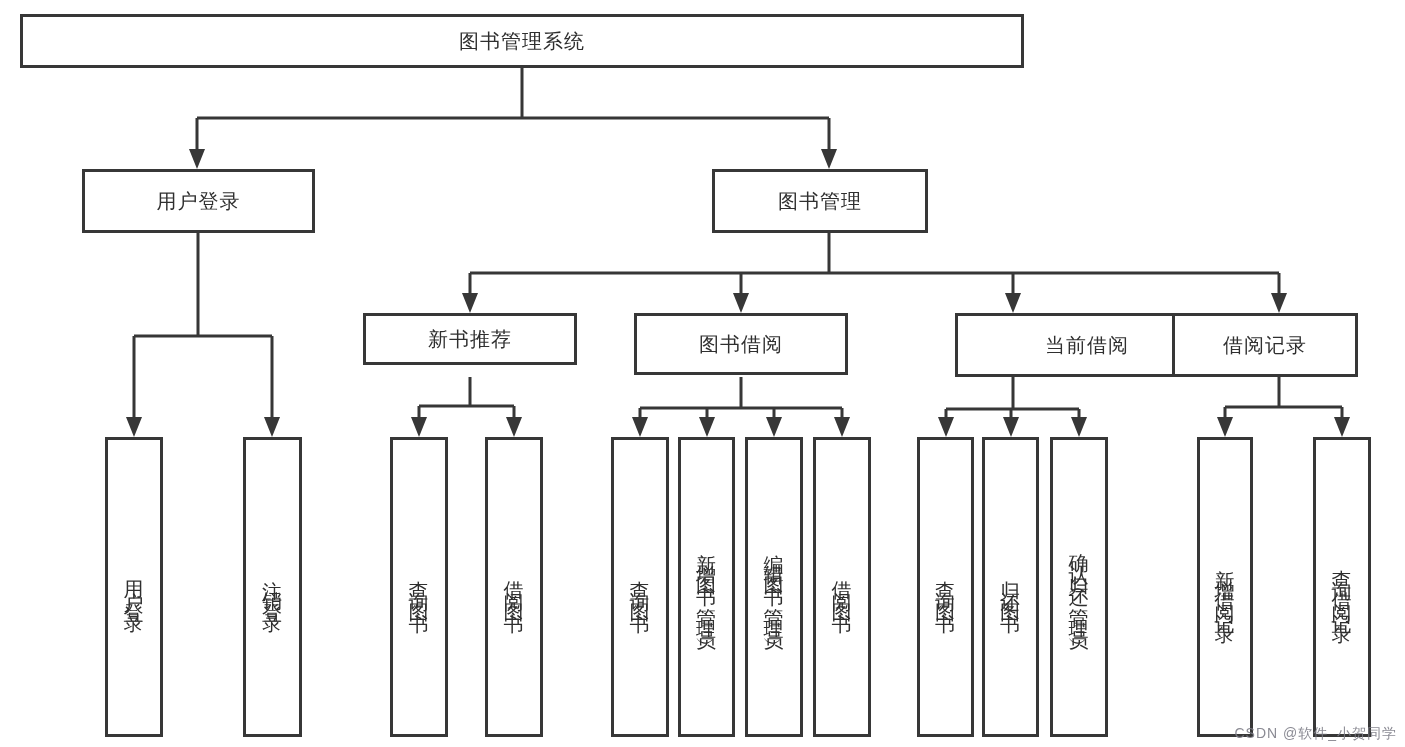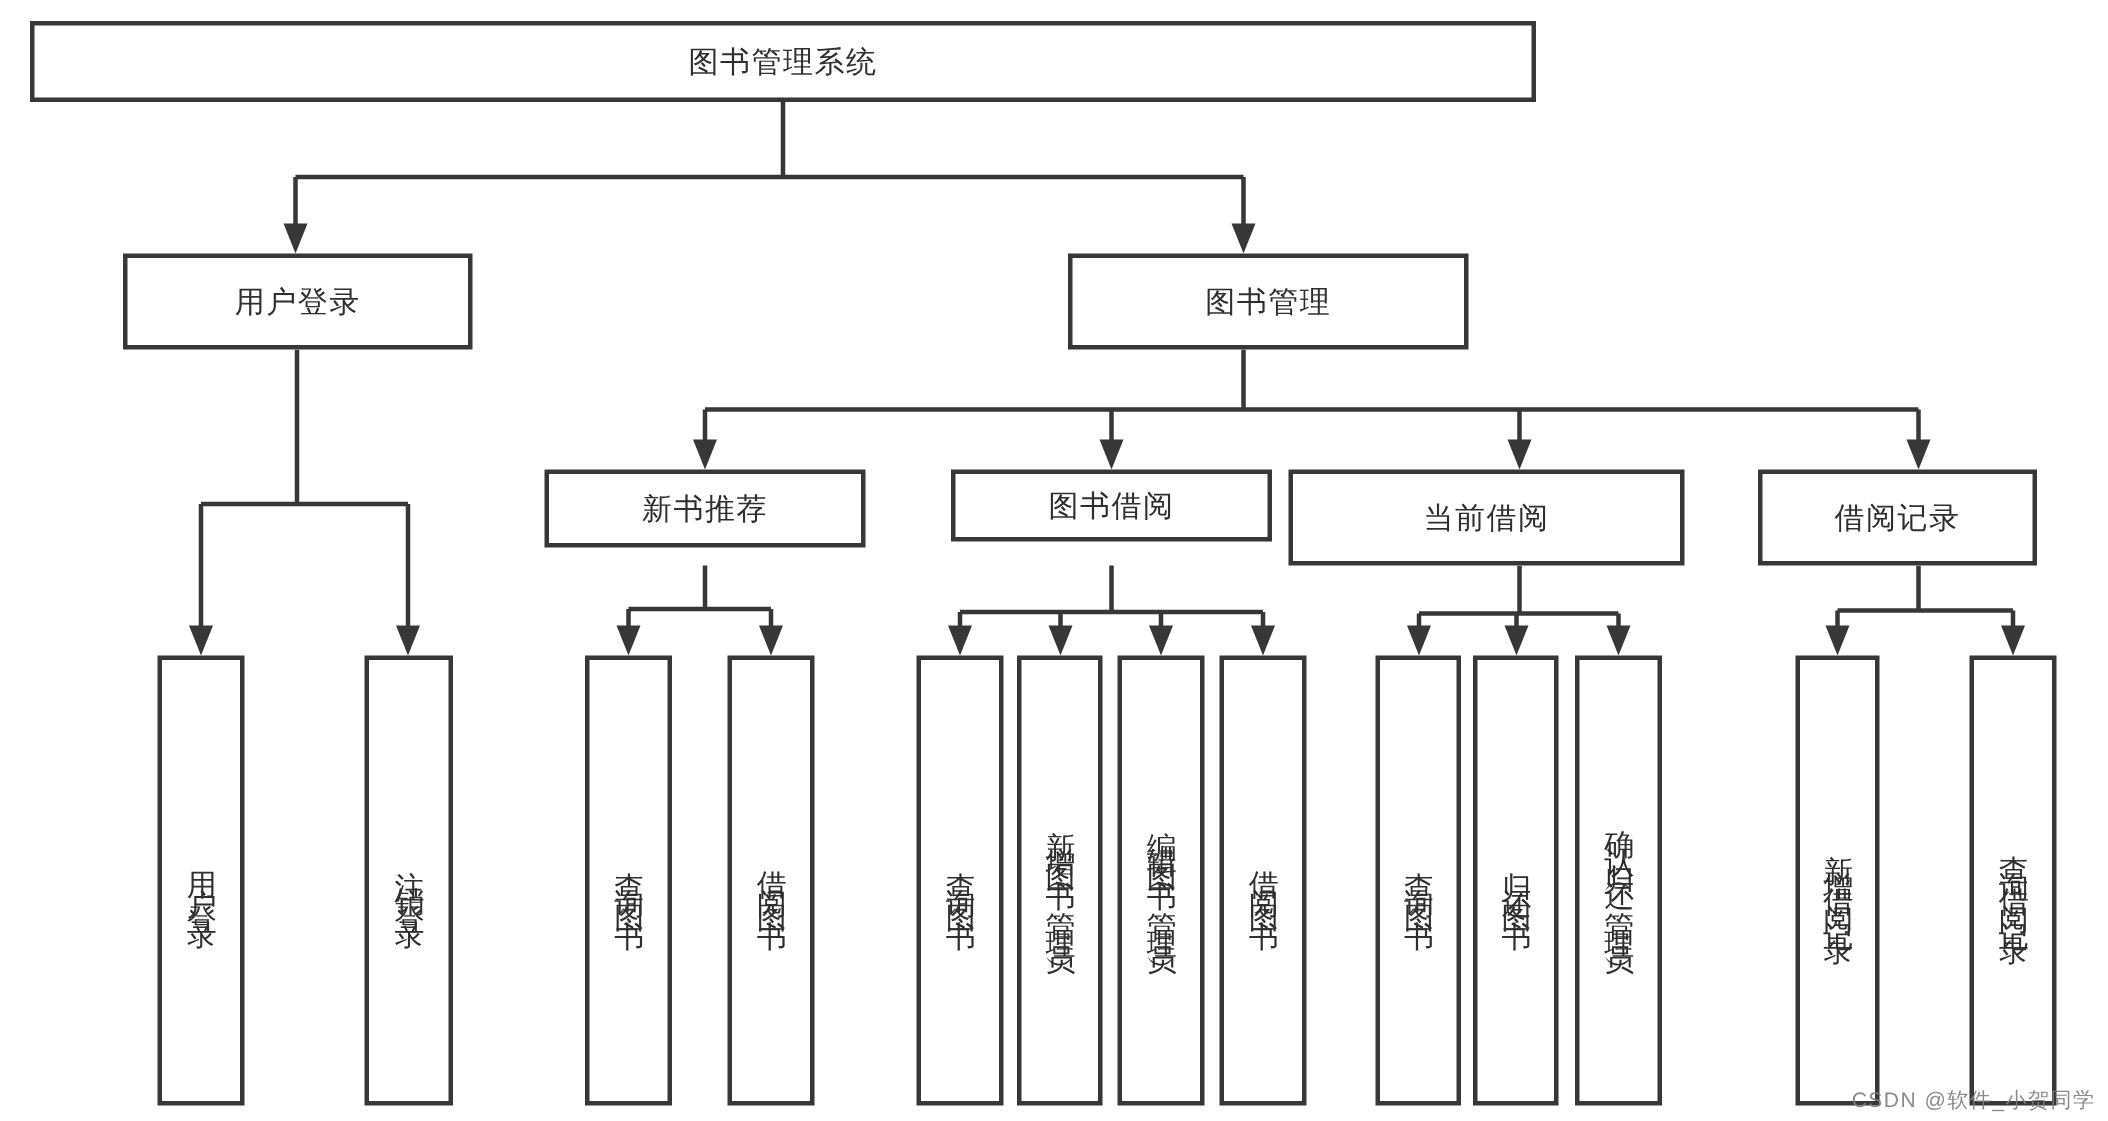--- a/index.html
+++ b/index.html
@@ -84,31 +84,31 @@
     </g>
   </svg>
 
   <div class="box h" style="left:20px;top:14px;width:1004px;height:54px">
     <span>图书管理系统</span>
   </div>
 
   <div class="box h" style="left:82px;top:169px;width:233px;height:64px">
     <span>用户登录</span>
   </div>
-  <div class="box h" style="left:712px;top:169px;width:267px;height:64px">
+  <div class="box h" style="left:712px;top:169px;width:216px;height:64px">
     <span>图书管理</span>
   </div>
 
   <div class="box h" style="left:363px;top:313px;width:214px;height:52px">
     <span>新书推荐</span>
   </div>
-  <div class="box h" style="left:634px;top:313px;width:214px;height:48px">
+  <div class="box h" style="left:634px;top:313px;width:214px;height:62px">
     <span>图书借阅</span>
   </div>
-  <div class="box h" style="left:859px;top:313px;width:264px;height:64px">
+  <div class="box h" style="left:955px;top:313px;width:264px;height:64px">
     <span>当前借阅</span>
   </div>
   <div class="box h" style="left:1172px;top:313px;width:186px;height:64px">
     <span>借阅记录</span>
   </div>
 
   <div class="box v" style="left:105px;top:437px;width:58px;height:300px">
     <span>用户登录</span>
   </div>
   <div class="box v" style="left:243px;top:437px;width:59px;height:300px">

